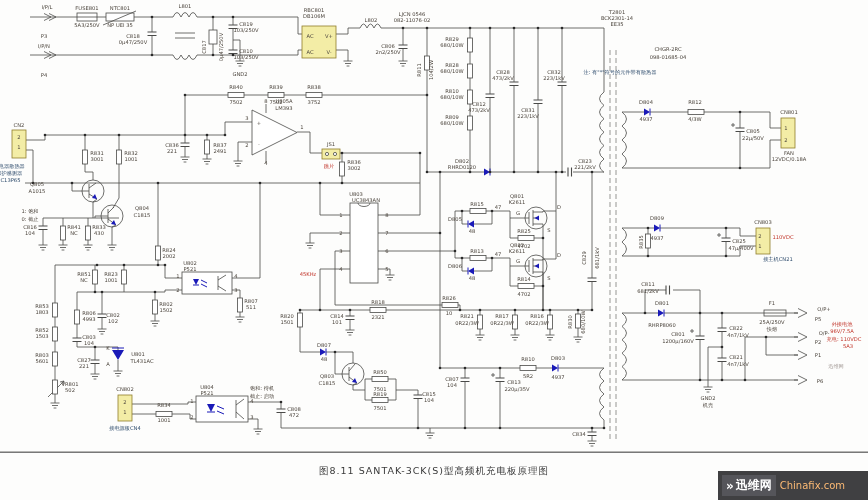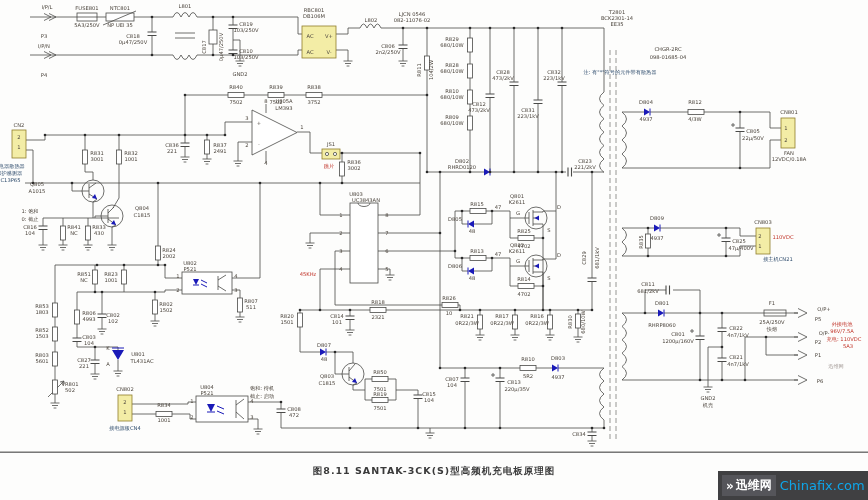--- a/index.html
+++ b/index.html
@@ -13,27 +13,27 @@
   .ysym{fill:#f3edA6;fill:#f3eda6;stroke:#8f7d2c;stroke-width:0.8;}
   .fsym{fill:none;stroke:#4a4a48;stroke-width:0.8;}
   .dsym{fill:#1a1ab8;stroke:none;}
   .dln{stroke:#1a1ab8;stroke-width:1;fill:none;}
   .dot{fill:#2a2a2a;}
   text.lb{font-family:"DejaVu Sans",sans-serif;font-size:5.2px;fill:#4b443c;text-anchor:middle;}
   text.lb.red{fill:#c03328;}
   text.lb.navy{fill:#2c4a6b;}
   text.lb.gray{fill:#aaa29e;}
   #footer{position:absolute;left:0;top:452px;width:868px;height:48px;border-top:1px solid #787878;
-          text-align:center;color:#3a3a3a;font-weight:bold;}
+          text-align:center;color:#3a3a3a;}
   #caption{margin-top:12px;font-size:9.5px;letter-spacing:1px;}
   #wmbar{position:absolute;right:0;top:471px;width:150px;height:29px;background:#404042;
          display:flex;align-items:center;gap:4px;padding-left:4px;box-sizing:border-box;}
   #wmlogo{background:#55555a;color:#fff;font-size:12px;font-weight:bold;padding:2px 4px;
           display:flex;align-items:center;gap:2px;}
-  #wmsite{color:#0ea5e9;font-size:13px;}
+  #wmsite{color:#fdba74;font-size:10px;}
 </style>
 </head>
 <body>
 
 <div id="page">
 <svg width="868" height="500" viewBox="0 0 868 500">
   <defs>
     <g id="rv">
           <rect x="-2.5" y="0" width="5" height="14" class="rsym"></rect>
         </g>

